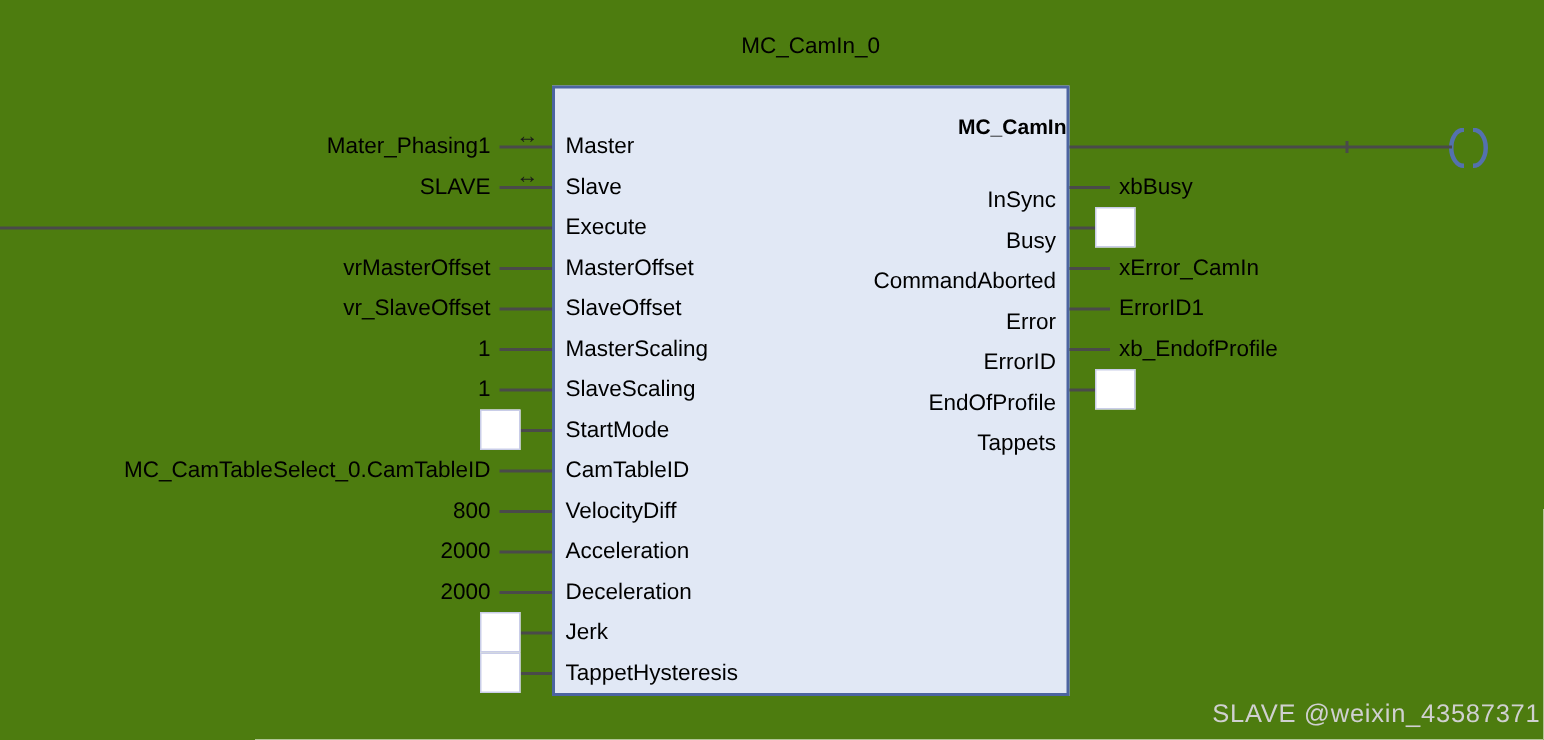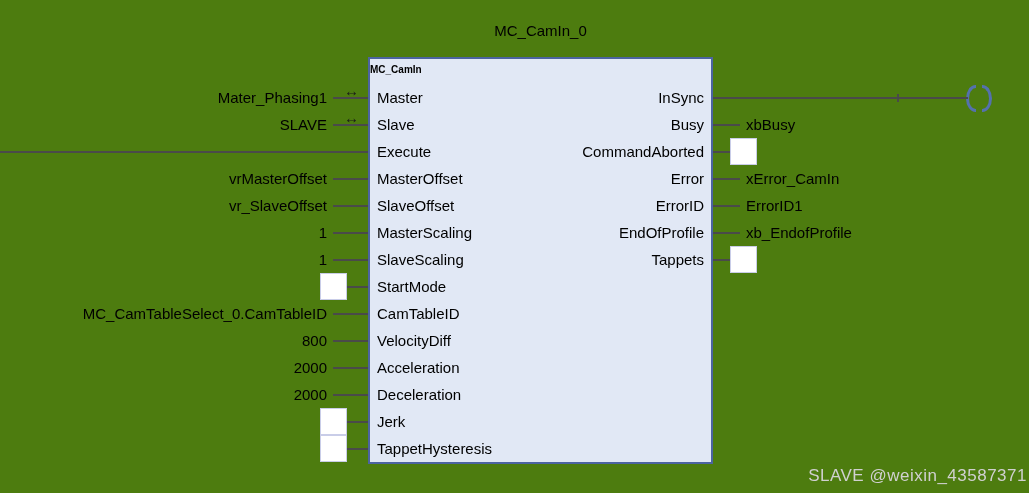--- a/index.html
+++ b/index.html
@@ -6,30 +6,30 @@
   #canvas{
     position:relative;width:1029px;height:493px;background:#4d7c0f;
     font-family:Liberation Sans, sans-serif;font-size:15px;color:#000;
     overflow:hidden;
   }
   .fb{
     position:absolute;left:368px;top:57px;width:345px;height:407px;
     background:#e1e8f5;border:2px solid #4c64a0;box-sizing:border-box;
   }
   .fb-header{
-    text-align:left;font-weight:bold;padding-top:5px;font-size:10px;
+    text-align:right;font-weight:bold;padding-top:17px;font-size:14px;
     color:#000;
   }
   .fb-title{
     position:absolute;left:368px;top:21px;width:345px;text-align:center;
     height:20px;line-height:20px;
   }
   .pin-name{position:absolute;height:20px;line-height:20px;white-space:nowrap;}
   .pin-left{left:377px;text-align:right;}
-  .pin-right{left:376px;width:328px;text-align:right;}
+  .pin-right{left:376px;width:328px;text-align:right;margin-top:36px;}
   .wire{position:absolute;height:2px;background:#4a4a4a;}
   .tick{position:absolute;width:2px;height:8px;background:#4a4a4a;}
   .operand-left{
     position:absolute;left:0;width:327px;text-align:right;
     height:20px;line-height:20px;white-space:nowrap;
   }
   .operand-right{
     position:absolute;left:746px;height:20px;line-height:20px;white-space:nowrap;text-align:right;
   }
   .ebox{

